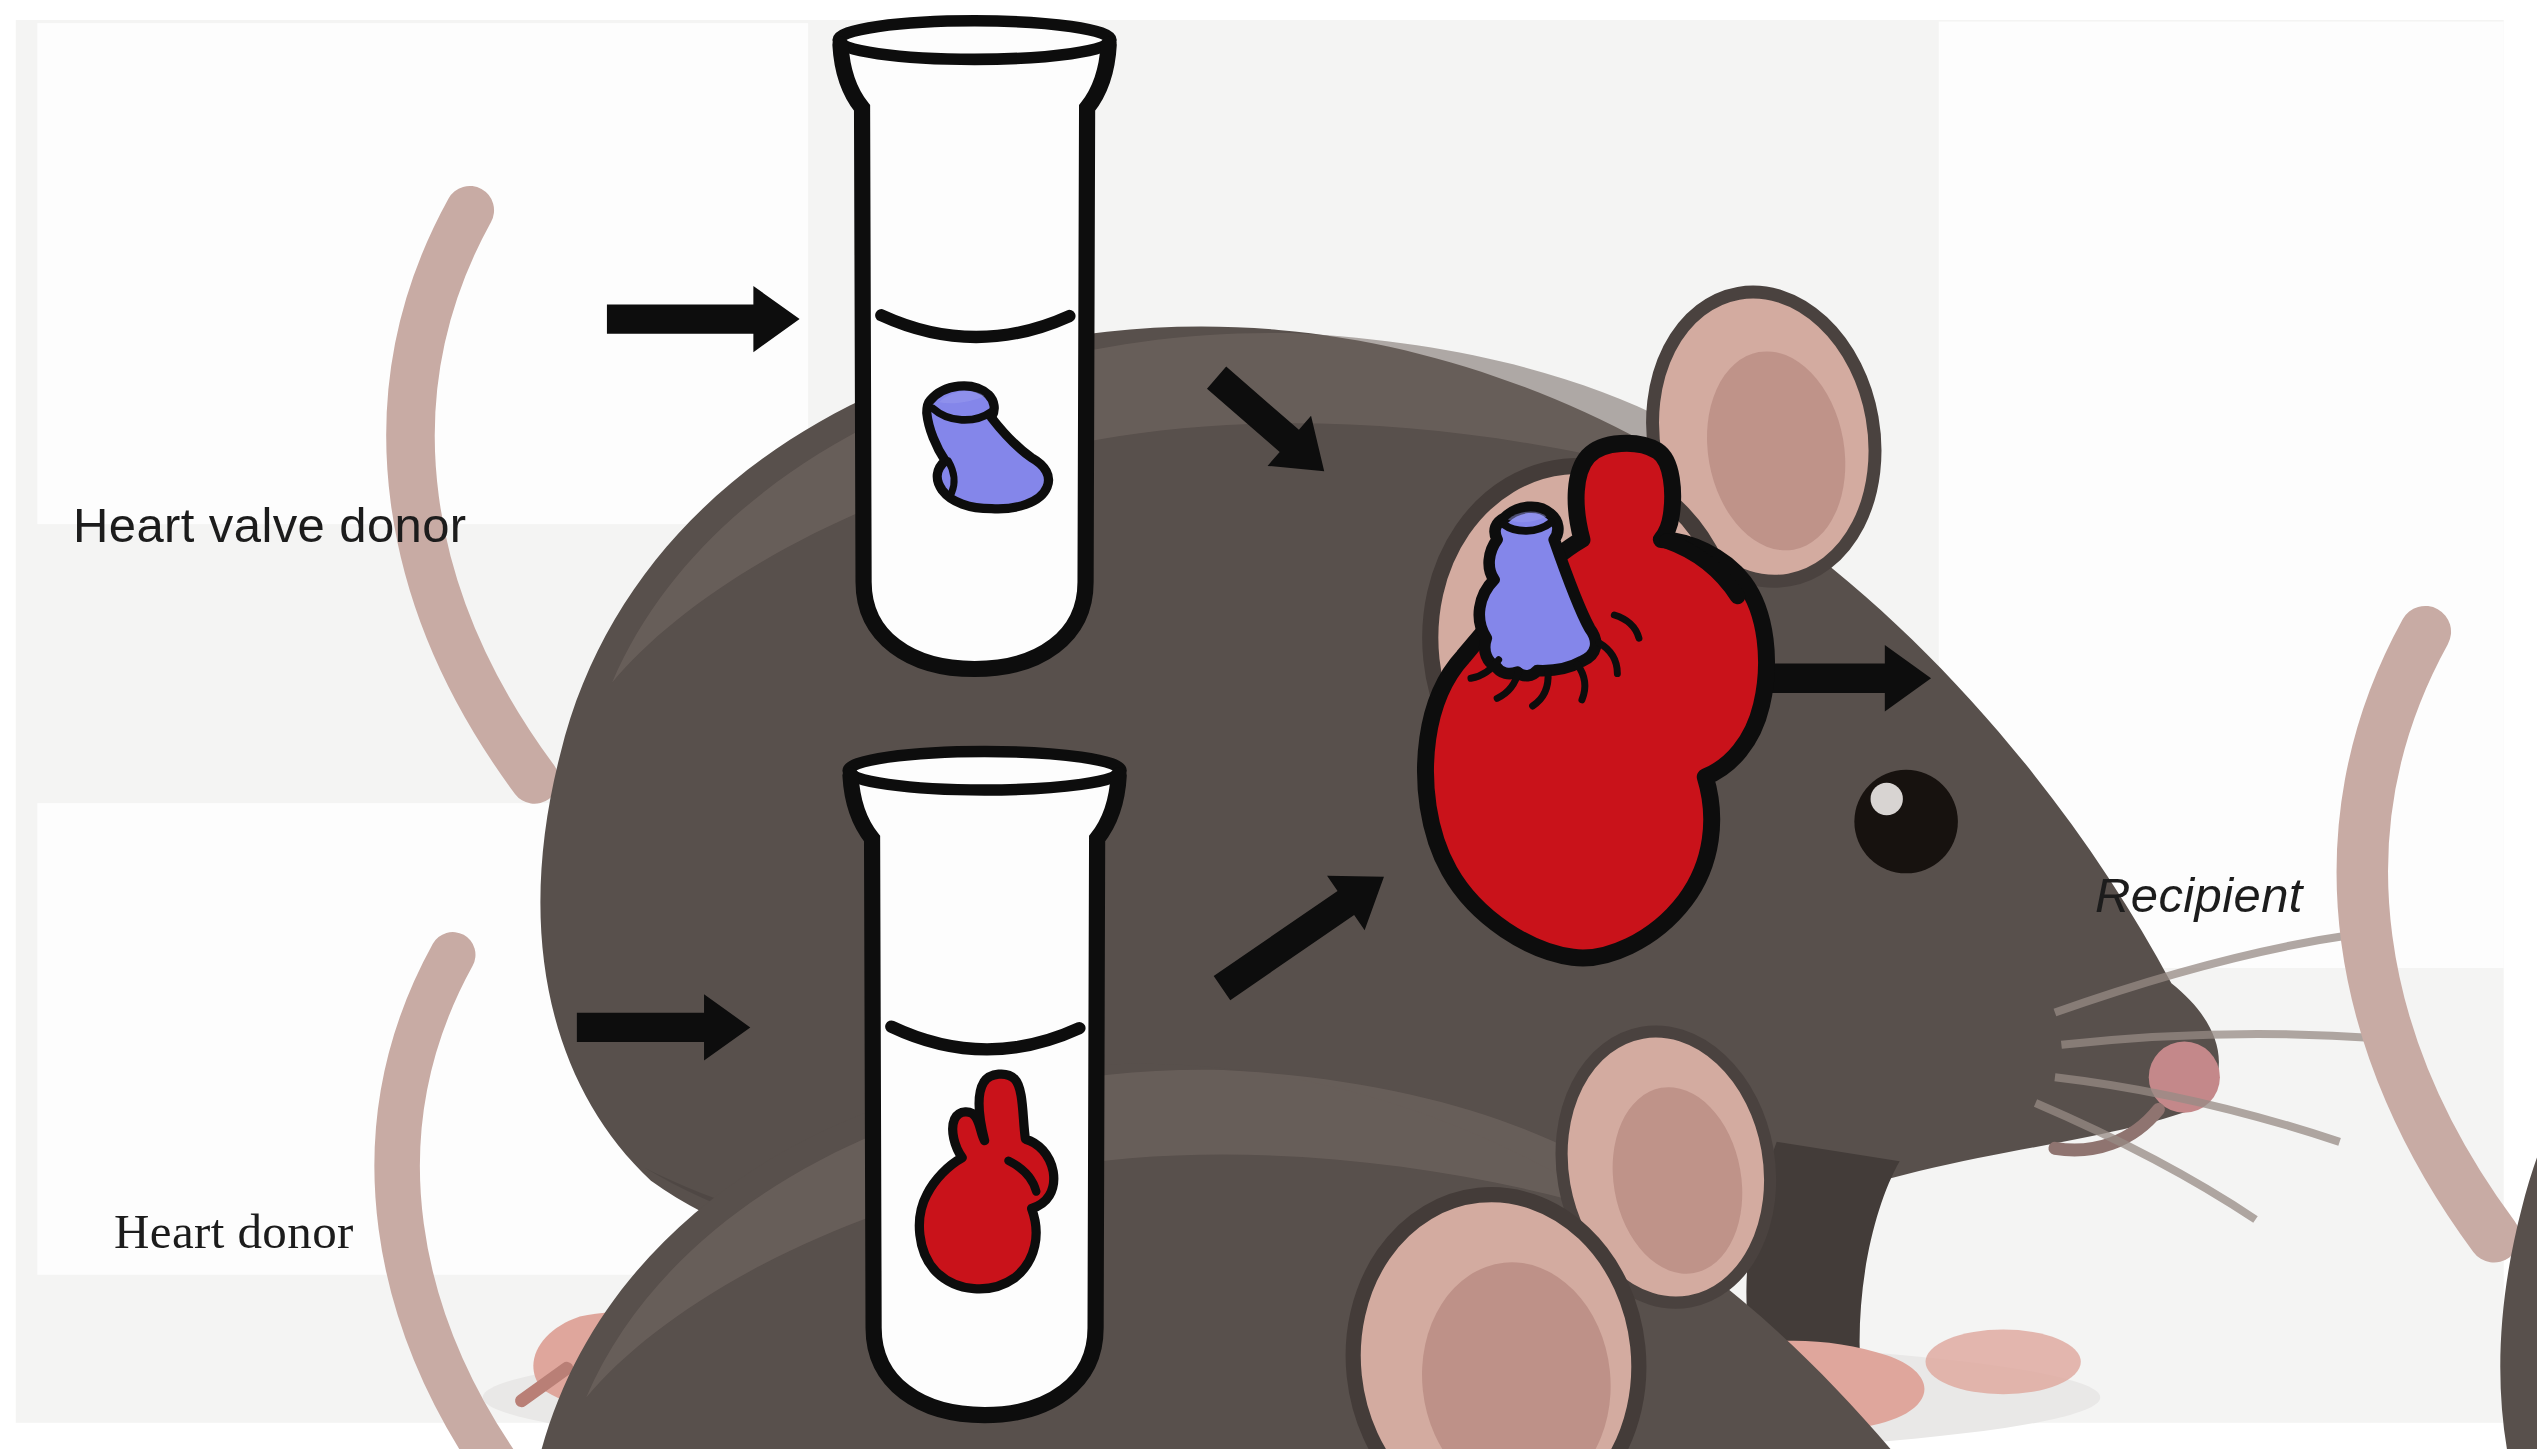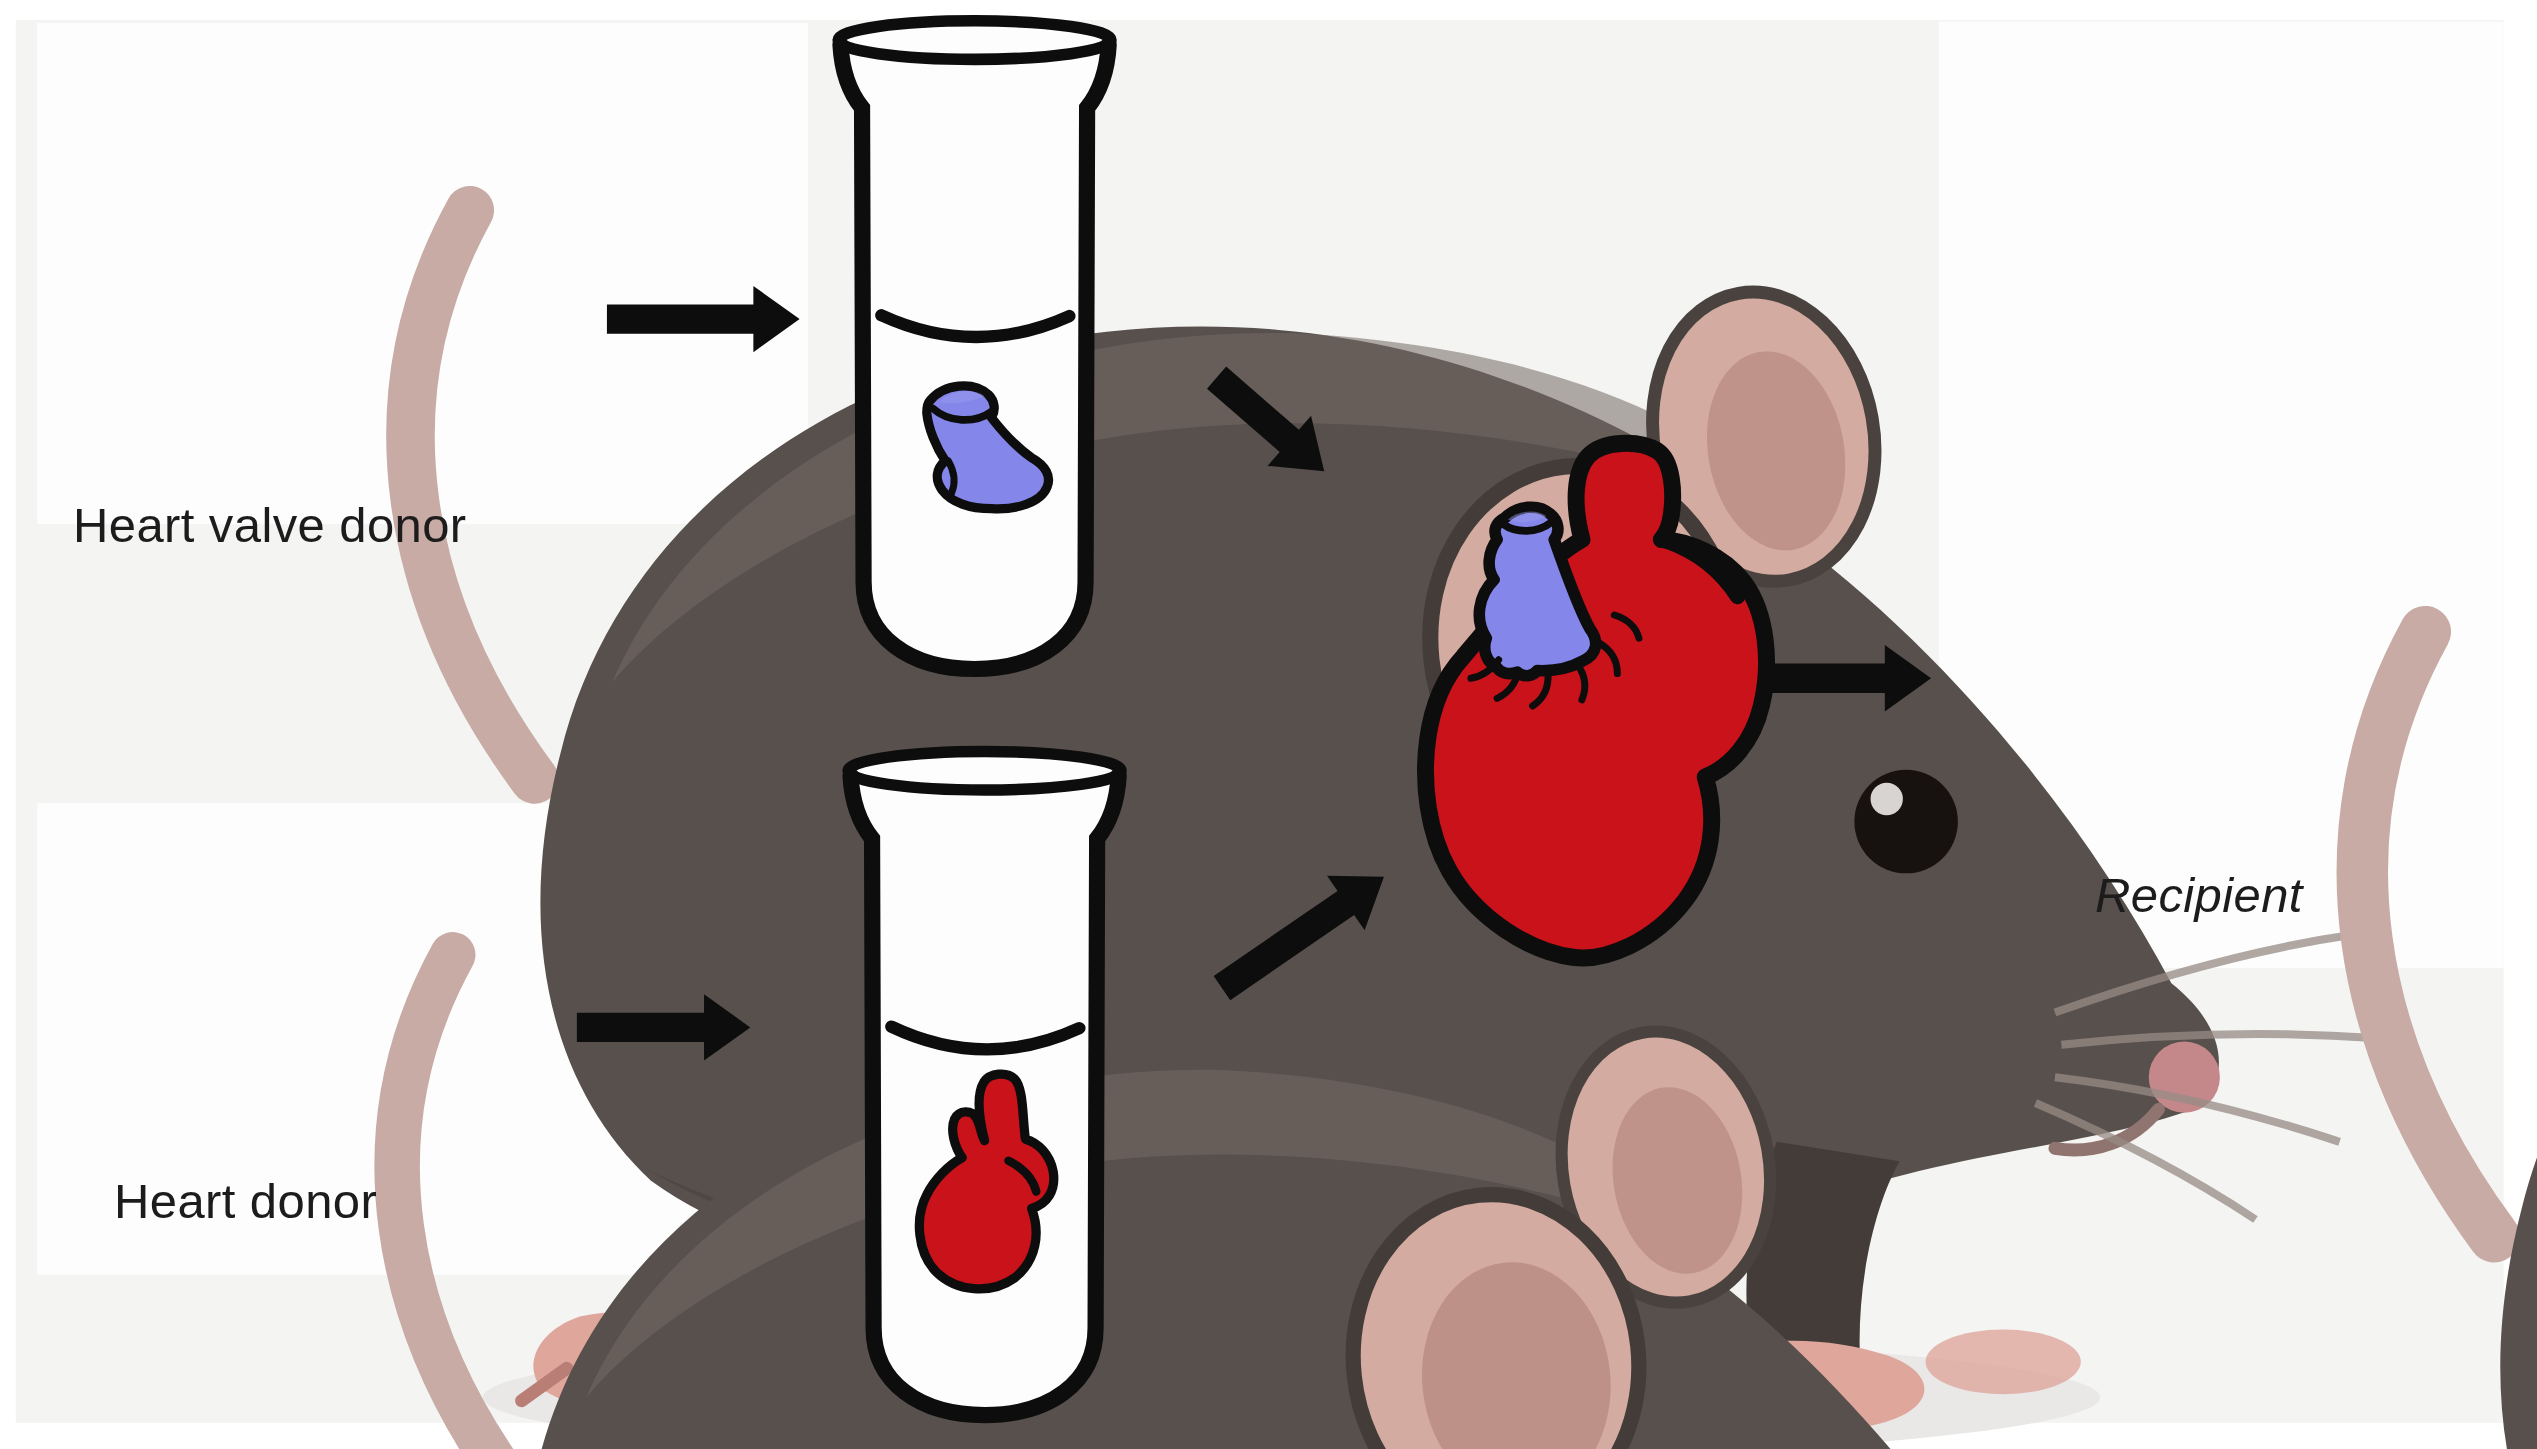--- a/index.html
+++ b/index.html
@@ -13,21 +13,21 @@
   .stage svg { position: absolute; left: 0; top: 0; }
   .diagram-label {
     position: absolute;
     font-size: 49px;
     line-height: 1.1;
     color: var(--text, #1c1c1c);
     letter-spacing: 0.4px;
     white-space: nowrap;
   }
   #lbl-valve-donor { left: 73px;  top: 479px; margin-top: 20px;  }
-  #lbl-heart-donor { left: 114px; top: 1175px; }
+  #lbl-heart-donor { left: 114px; top: 1205px; font-family: Liberation Serif, serif; }
   #lbl-recipient   { left: 2095px; top: 869px; font-style: italic; }
 </style>
 </head>
 <body>
 
 <div class="stage">
 
 <svg width="2538" height="1449" viewBox="0 0 3292 1880">
   <defs>
 

